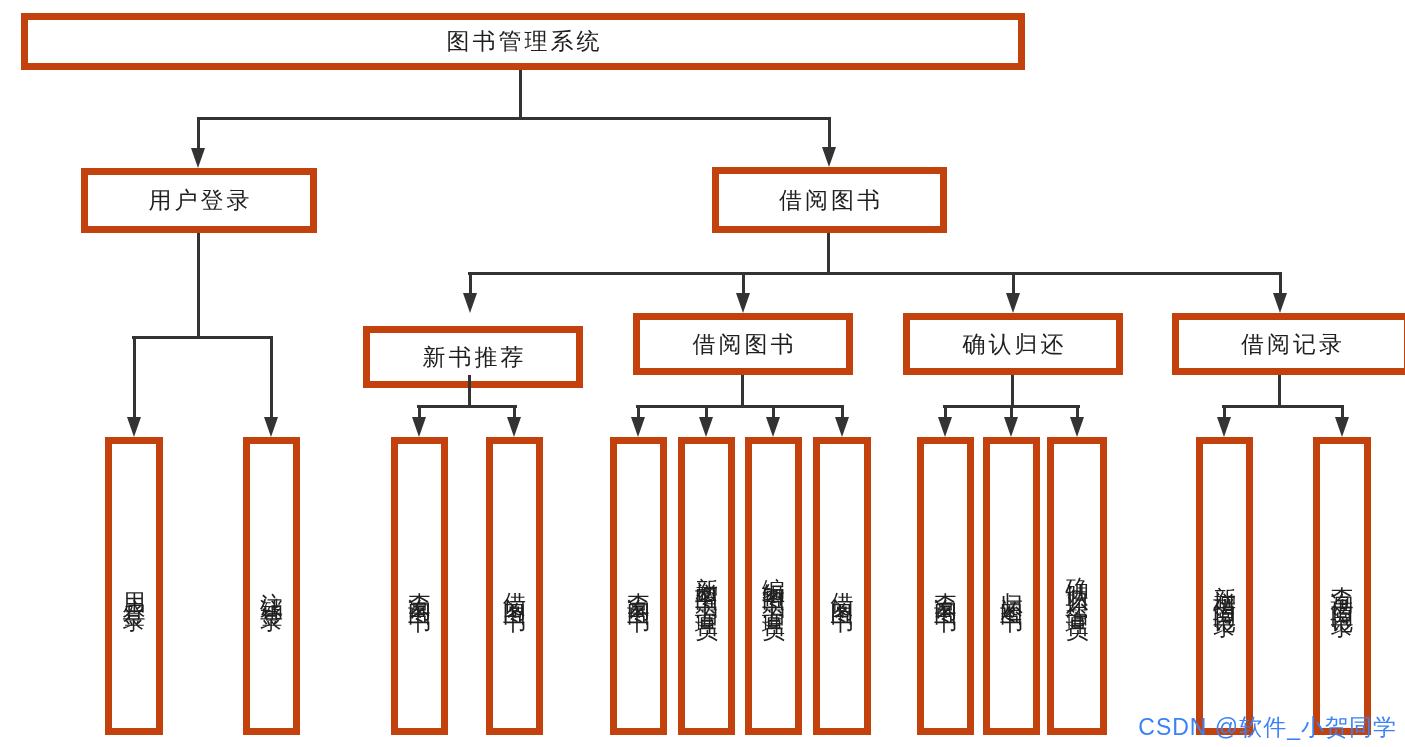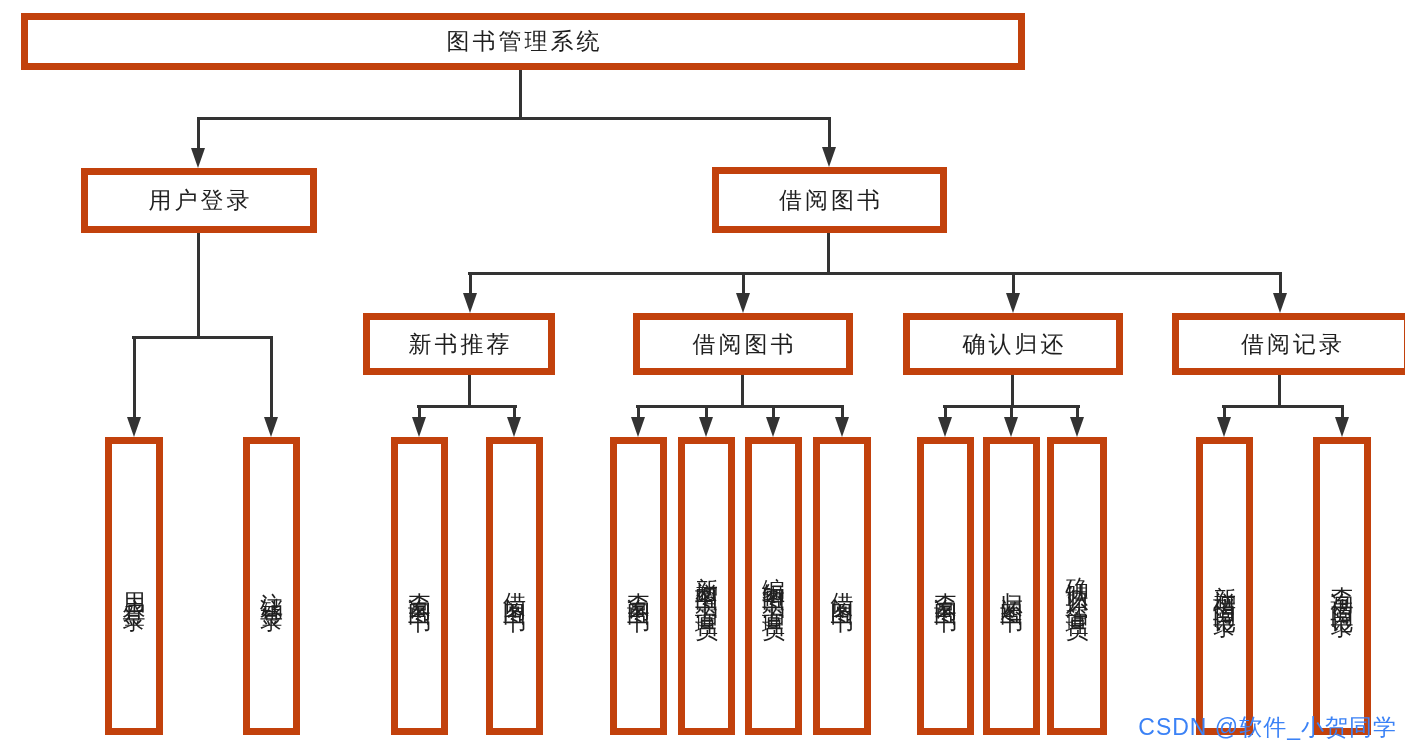--- a/index.html
+++ b/index.html
@@ -57,21 +57,21 @@
   <div class="arrow" style="left:127px;top:336px;height:101px;"></div>
   <div class="arrow" style="left:264px;top:336px;height:101px;"></div>
 
   <div class="vline" style="left:827px;top:233px;height:42px;"></div>
   <div class="hline" style="left:468px;top:272px;width:814px;"></div>
   <div class="arrow" style="left:463px;top:272px;height:41px;"></div>
   <div class="arrow" style="left:736px;top:272px;height:41px;"></div>
   <div class="arrow" style="left:1006px;top:272px;height:41px;"></div>
   <div class="arrow" style="left:1273px;top:272px;height:41px;"></div>
 
-  <div class="box hnode" style="left:363px;top:313px;width:192px;height:62px;text-align:center;">
+  <div class="box hnode" style="left:363px;top:326px;width:220px;height:62px;text-align:center;">
     <span>新书推荐</span>
   </div>
   <div class="box hnode" style="left:633px;top:313px;width:220px;height:62px;">
     <span>借阅图书</span>
   </div>
   <div class="box hnode" style="left:903px;top:313px;width:220px;height:62px;">
     <span>确认归还</span>
   </div>
   <div class="box hnode" style="left:1172px;top:313px;width:239px;height:62px;">
     <span>借阅记录</span>

